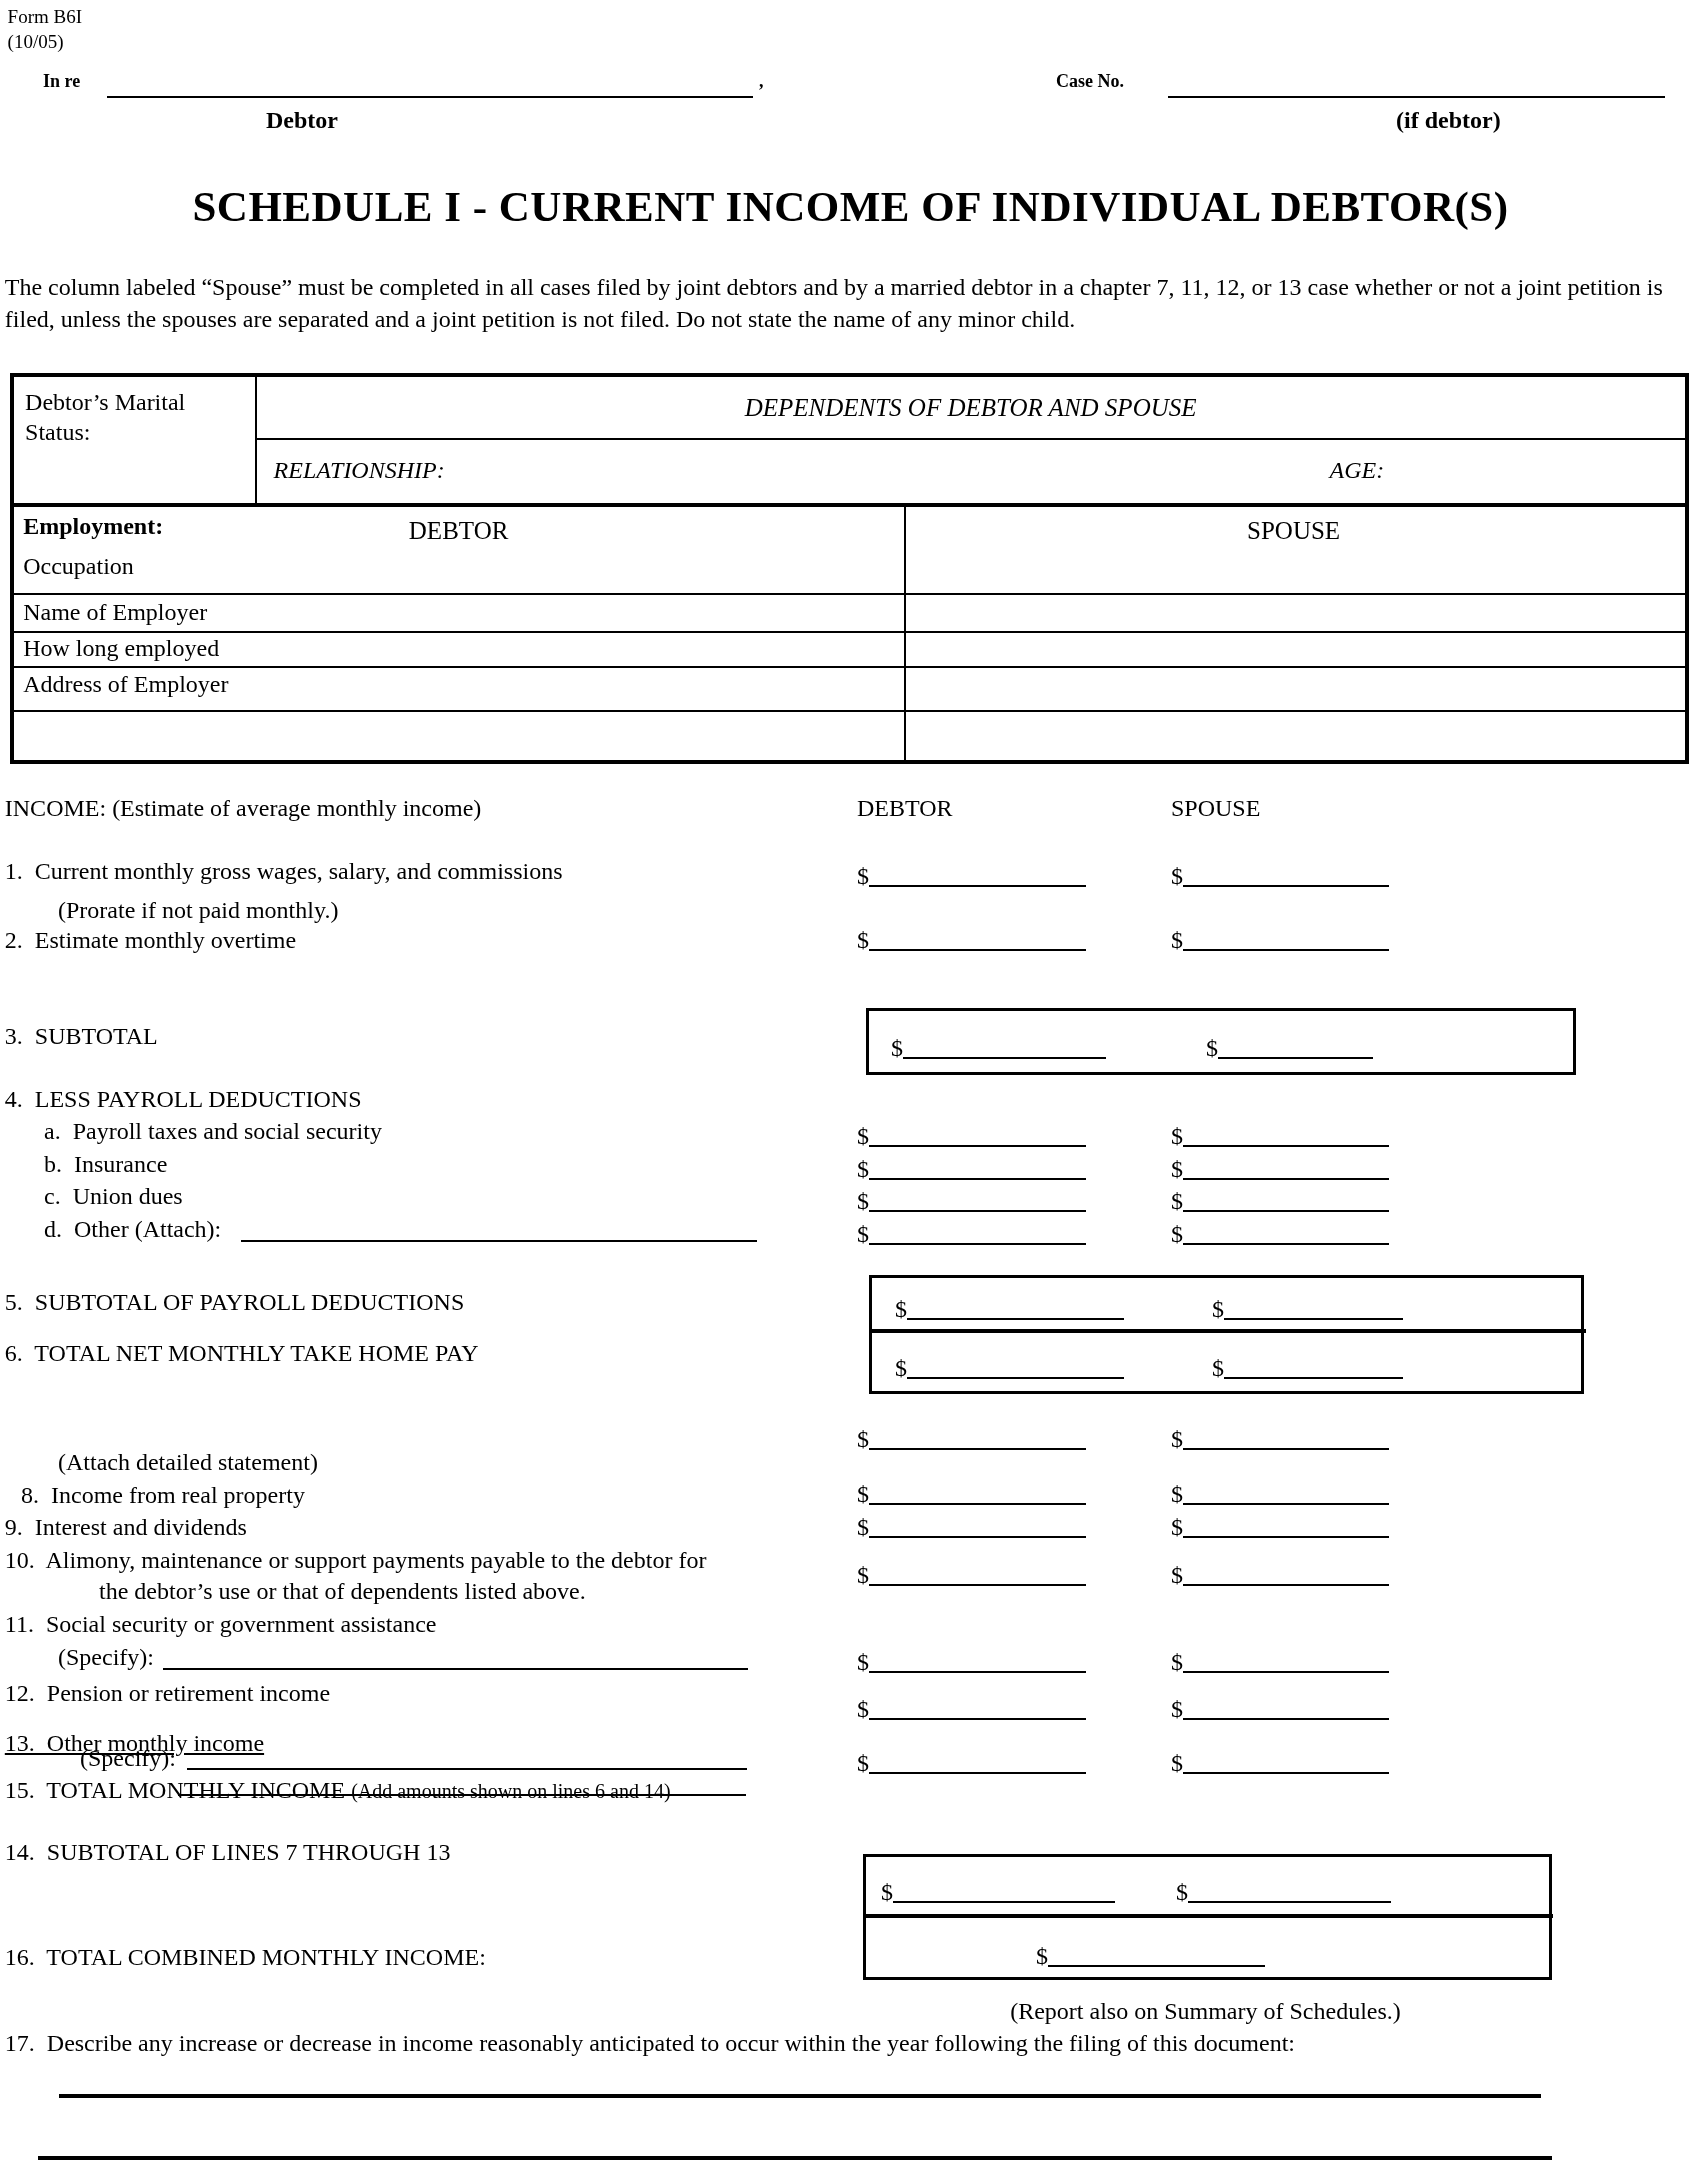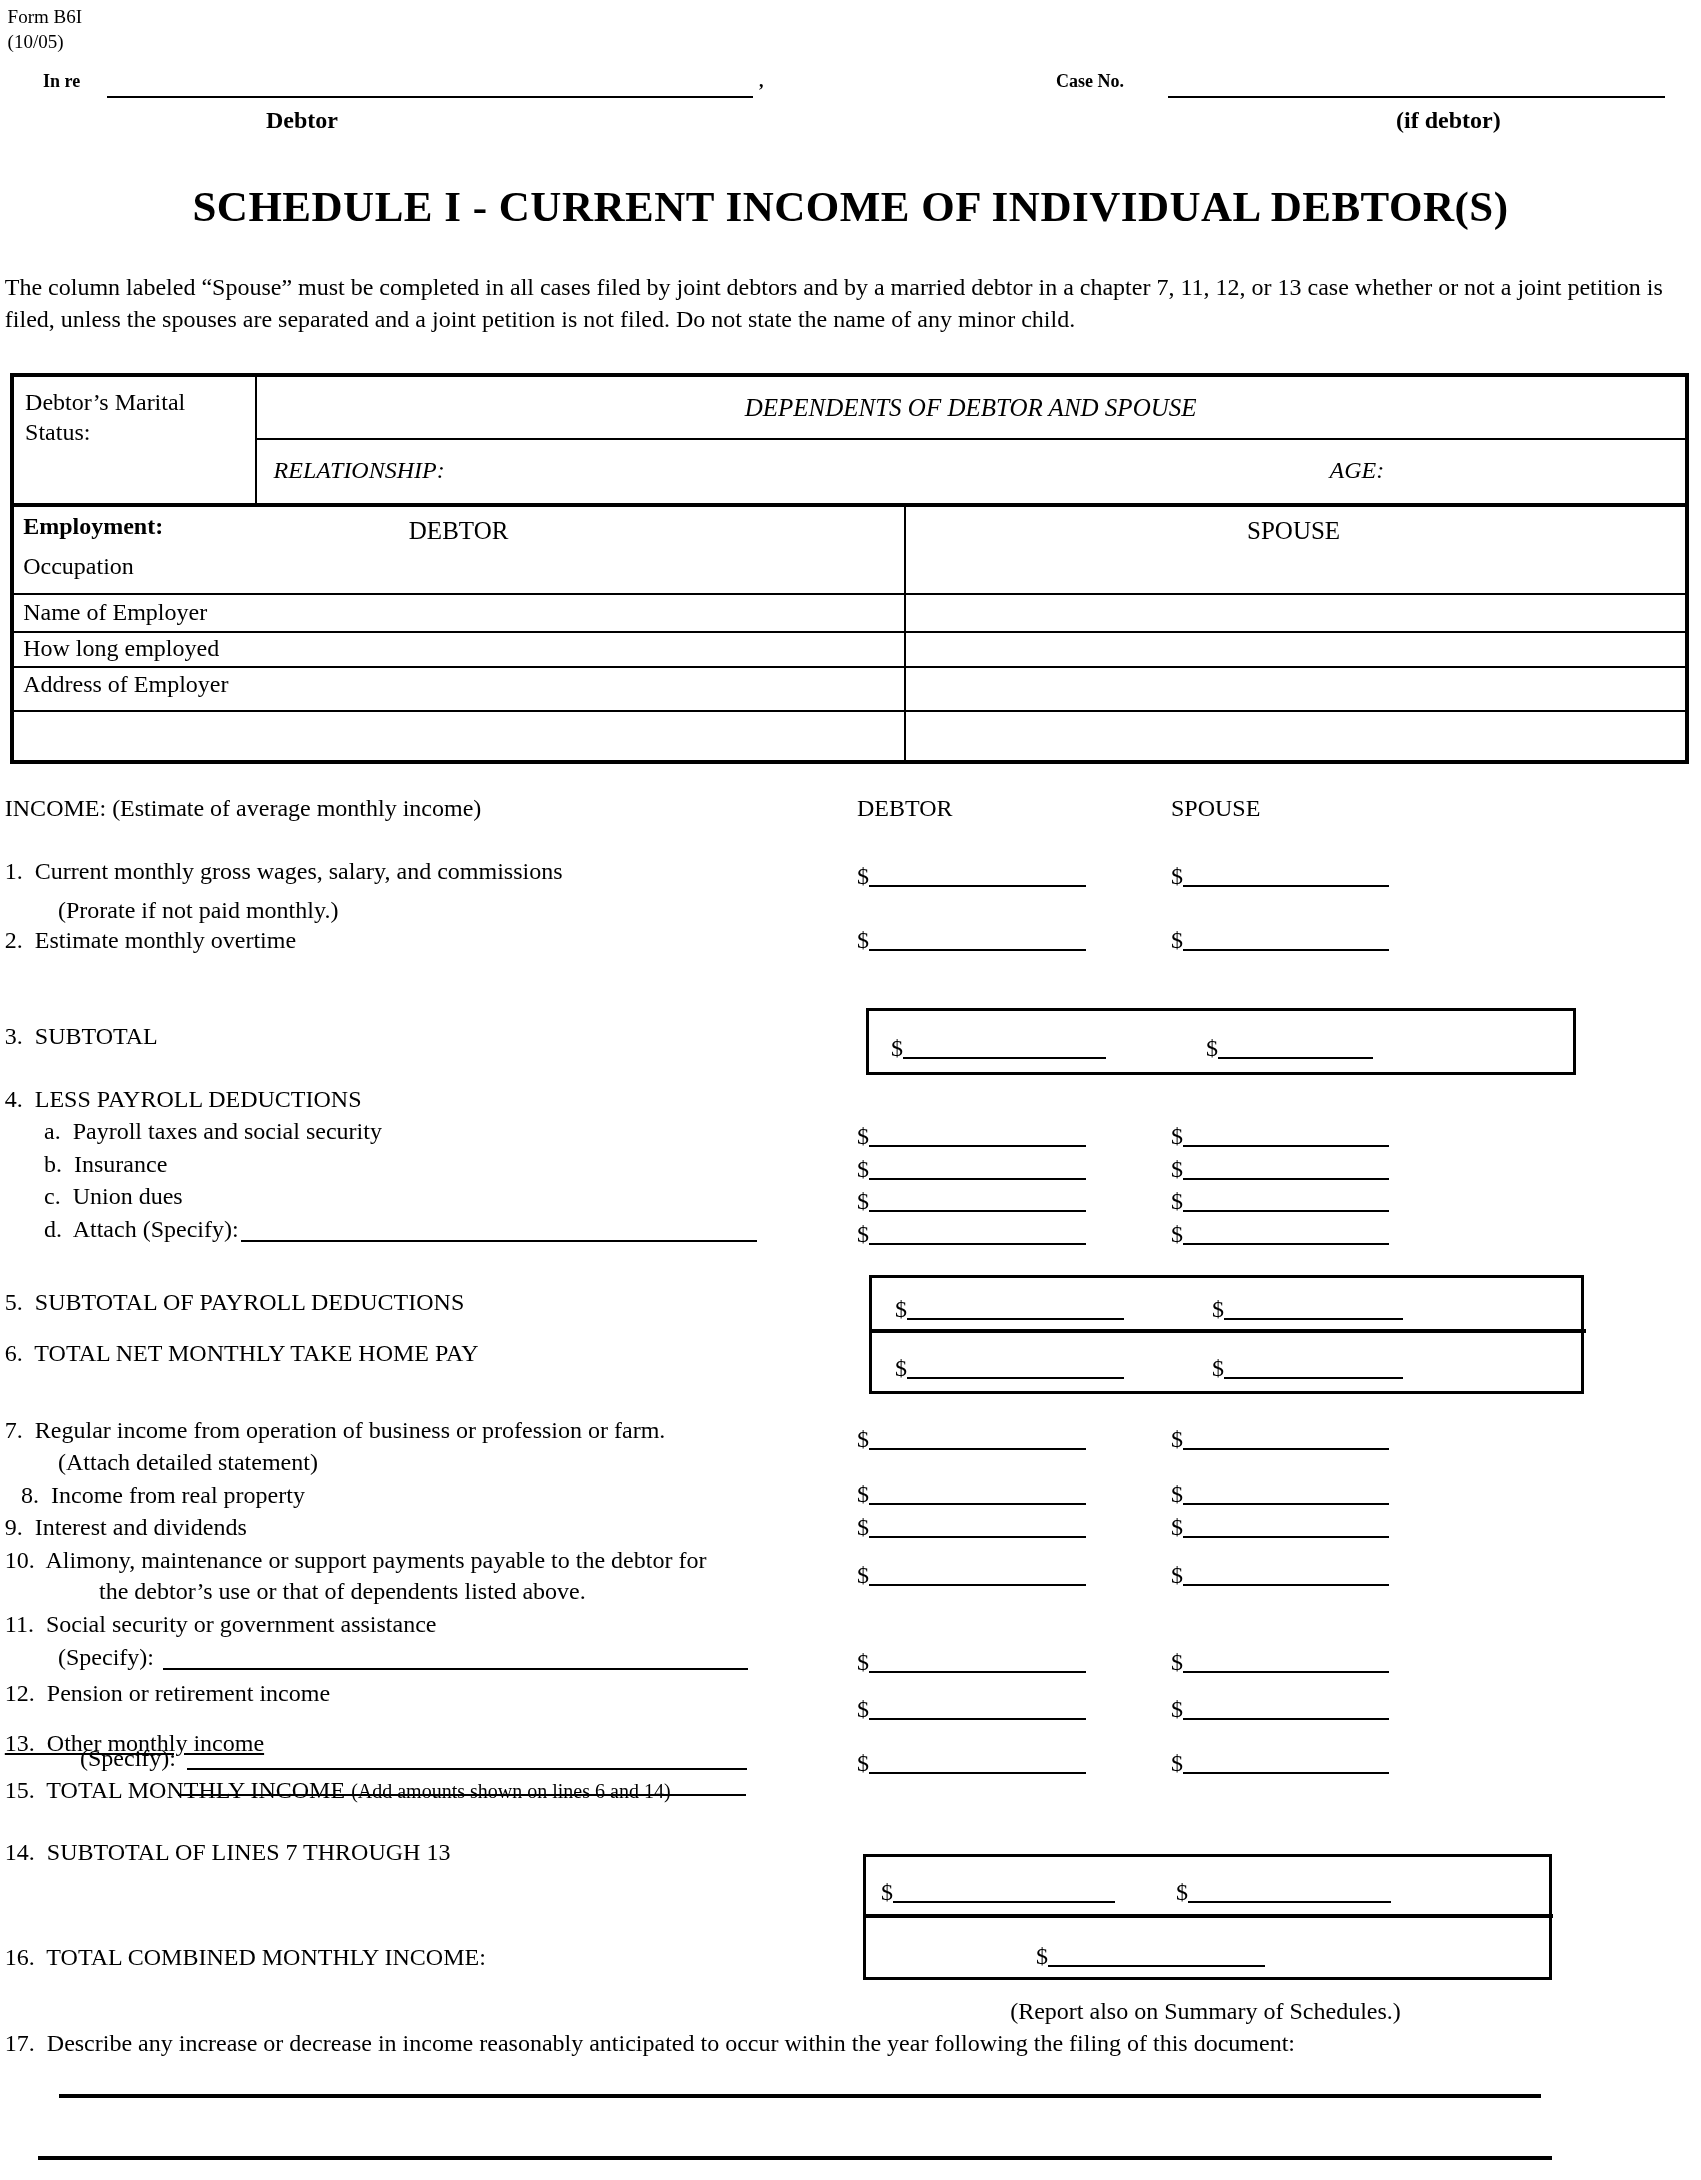--- a/index.html
+++ b/index.html
@@ -142,21 +142,21 @@
     </div>
   <div class="mf" style="left:1206px;top:1028px;width:167px;">
       <span class="cur">$</span>
       <span class="bl"></span>
     </div>
 
   <div class="lbl" style="left:4.8px;top:1086px;">4.  LESS PAYROLL DEDUCTIONS</div>
   <div class="lbl" style="left:44px;top:1118px;">a.  Payroll taxes and social security</div>
   <div class="lbl" style="left:44px;top:1151px;">b.  Insurance</div>
   <div class="lbl" style="left:44px;top:1183px;">c.  Union dues</div>
-  <div class="lbl" style="left:44px;top:1216px;">d.  Attach (Specify): </div>
+  <div class="lbl" style="left:44px;top:1216px;">d.  Other (Attach): </div>
   <div class="fill" style="left:241px;top:1240px;width:516px;"></div>
   <div class="mf" style="left:857px;top:1116px;width:229px;">
       <span class="cur">$</span>
       <span class="bl"></span>
     </div>
   <div class="mf" style="left:1171px;top:1116px;width:218px;">
       <span class="cur">$</span>
       <span class="bl"></span>
     </div>
   <div class="mf" style="left:857px;top:1149px;width:229px;">
@@ -198,21 +198,20 @@
     </div>
   <div class="mf" style="left:895px;top:1348px;width:229px;">
       <span class="cur">$</span>
       <span class="bl"></span>
     </div>
   <div class="mf" style="left:1212px;top:1348px;width:191px;">
       <span class="cur">$</span>
       <span class="bl"></span>
     </div>
 
-  <div class="lbl" style="left:4.8px;top:1417px;">7.  Regular income from operation of business or profession or farm.</div>
   <div class="lbl" style="left:58px;top:1449px;">(Attach detailed statement)</div>
   <div class="lbl" style="left:21px;top:1482px;">8.  Income from real property</div>
   <div class="lbl" style="left:4.8px;top:1514px;">9.  Interest and dividends</div>
   <div class="lbl" style="left:4.8px;top:1547px;">10.  Alimony, maintenance or support payments payable to the debtor for</div>
   <div class="lbl" style="left:99px;top:1578px;">the debtor’s use or that of dependents listed above.</div>
   <div class="lbl" style="left:4.8px;top:1611px;">11.  Social security or government assistance</div>
   <div class="lbl" style="left:58px;top:1644px;">(Specify):</div>
   <div class="fill" style="left:163px;top:1668px;width:585px;"></div>
   <div class="lbl" style="left:4.8px;top:1680px;">12.  Pension or retirement income</div>
   <div class="lbl" style="left:4.8px;top:1730px;text-decoration:underline;">13.  Other monthly income</div>

